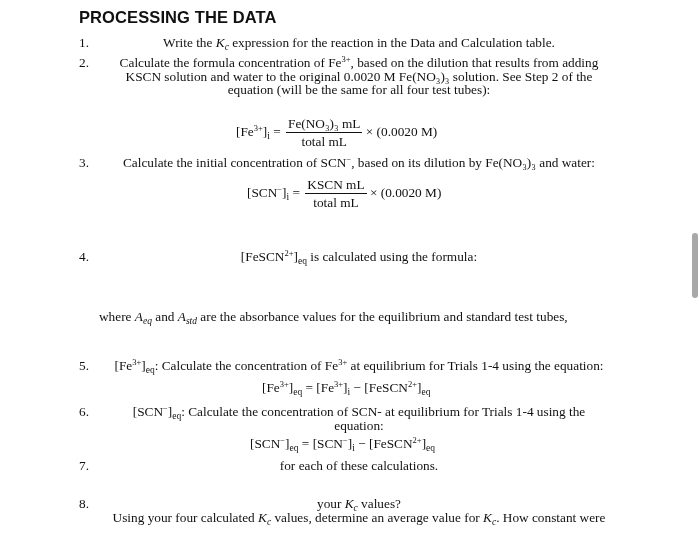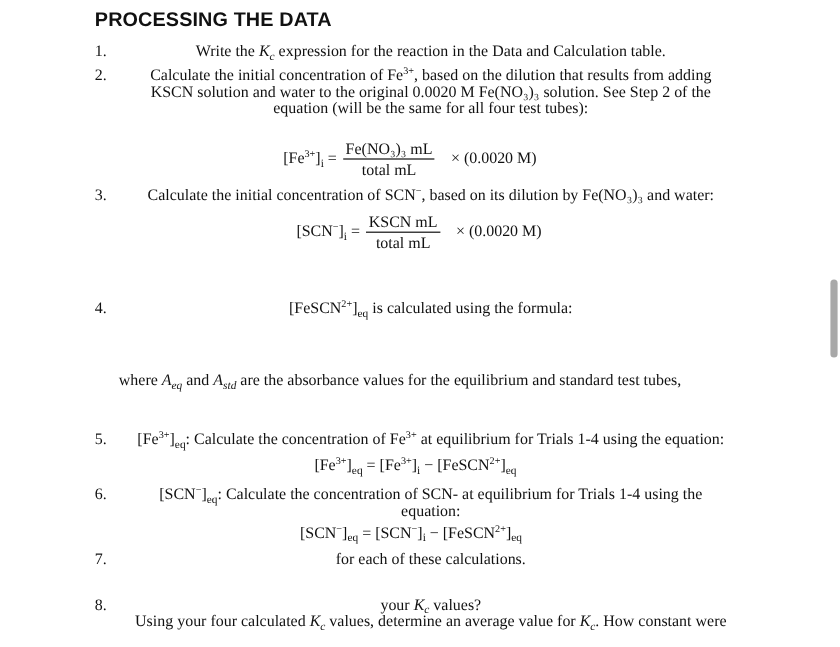--- a/index.html
+++ b/index.html
@@ -9,21 +9,21 @@
   }
   .page { position:absolute; left:4px; top:0; width:700px; height:539px; }
   .title {
     position:absolute; left:75px; top:8px;
     font-family:"Liberation Sans", sans-serif; font-weight:bold; font-size:16.5px; letter-spacing:0.1px; color:#111;
   }
   .item { position:absolute; left:75px; width:540px; font-size:13.3px; line-height:13.5px; }
   .num { position:absolute; left:0; top:0; width:18px; }
   .body { margin-left:20px;text-align:center; }
   .eq { position:absolute; font-size:13.3px; white-space:nowrap; }
-  .frac { display:inline-block; vertical-align:middle; text-align:center; margin:0 10px 0 2px; }
+  .frac { display:inline-block; vertical-align:middle; text-align:center; margin:0 0 0 2px; }
   .frac .n { display:block; border-bottom:1px solid #111; padding:0 2px 1px; line-height:14px; }
   .frac .d { display:block; padding-top:2px; line-height:14px; }
   sup { font-size:8.5px; vertical-align:5px; line-height:0; }
   sub { font-size:9.5px; vertical-align:-3px; line-height:0; }
   i { font-style:italic; }
   .para { position:absolute; left:95px; width:520px; font-size:13.3px; line-height:13.5px; }
   .scrollbar {
     position:absolute; left:688px; top:233px; width:6px; height:65px; background:#a8a8a8; border-radius:3px;
   }
 </style>
@@ -35,21 +35,21 @@
   <div class="title">PROCESSING THE DATA</div>
 
   <div class="item" style="top:36px;">
     <span class="num">1.</span>
     <div class="body"><span>Write the </span><i>K</i><sub><i>c</i></sub><span> expression for the reaction in the Data and Calculation table.</span></div>
   </div>
 
   <div class="item" style="top:56px;">
     <span class="num">2.</span>
     <div class="body">
-      <div><span>Calculate the initial concentration of Fe</span><sup>3+</sup><span>, based on the dilution that results from adding</span></div>
+      <div><span>Calculate the formula concentration of Fe</span><sup>3+</sup><span>, based on the dilution that results from adding</span></div>
       <div>KSCN solution and water to the original 0.0020 M Fe(NO₃)₃ solution. See Step 2 of the</div>
       <div>equation (will be the same for all four test tubes):</div>
     </div>
   </div>
   <div class="eq" style="left:232px; top:117px;">
     <span>[Fe</span><sup>3+</sup><span>]</span><sub>i</sub><span> =</span>
     <span class="frac"><span class="n">Fe(NO₃)₃ mL</span><span class="d">total mL</span></span>
     <span>× (0.0020 M)</span>
   </div>
 

